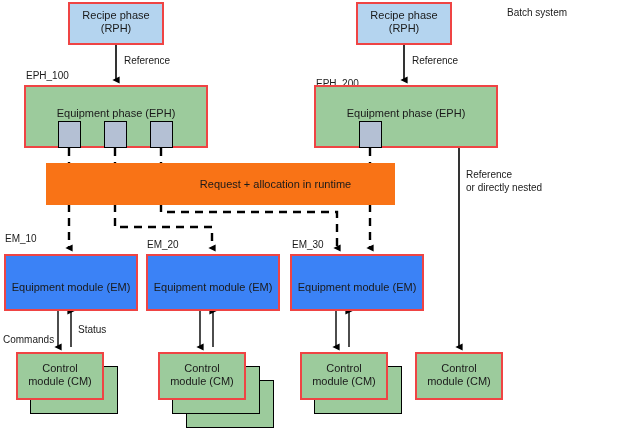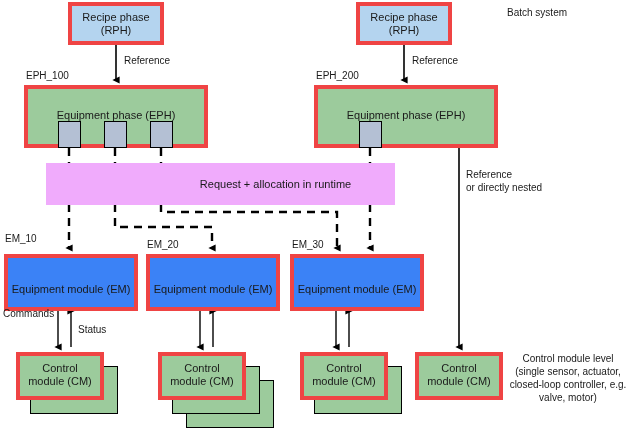--- a/index.html
+++ b/index.html
@@ -23,21 +23,21 @@
     position: absolute;
     left: 0;
     top: 0;
     width: 634px;
     height: 430px;
     pointer-events: none;
   }
   .box {
     position: absolute;
     box-sizing: border-box;
-    border: 4px solid #ef4444;
+    border: 2px solid #ef4444;
     display: flex;
     align-items: flex-start;
     justify-content: center;
     font-size: 11px;
     line-height: 13px;
     text-align: center;
   }
   .box.rph {
     background: #b4d4ef;
     padding-top: 5px;
@@ -64,21 +64,21 @@
   }
   .subport {
     position: absolute;
     box-sizing: border-box;
     border: 1px solid #000000;
     background: #b4c0d4;
   }
   .band {
     position: absolute;
     box-sizing: border-box;
-    background: #f0abfc;
+    background: #f97316;
     border: none;
     font-size: 11px;
     line-height: 13px;
     color: #1a1a1a;
     display: flex;
     align-items: center;
     justify-content: center;
   }
   .lbl {
     position: absolute;
@@ -140,21 +140,21 @@
   <div class="box rph" style="left:356px; top:2px; width:96px; height:43px;">
     <span>Recipe phase (RPH)</span>
   </div>
 
   <div class="lbl left" style="left:124px; top:54px;">Reference</div>
 
   <div class="lbl left" style="left:412px; top:54px;">Reference</div>
 
   <div class="lbl left" style="left:26px; top:69px;">EPH_100</div>
 
-  <div class="lbl left" style="left:316px; top:69px;">EPH_200</div>
+  <div class="lbl left" style="left:316px; top:77px;">EPH_200</div>
 
   <div class="box eph" style="left:24px; top:85px; width:184px; height:63px;">
     <span>Equipment phase (EPH)</span>
   </div>
   <div class="subport" style="left:58px; top:121px; width:23px; height:27px;"></div>
   <div class="subport" style="left:104px; top:121px; width:23px; height:27px;"></div>
   <div class="subport" style="left:150px; top:121px; width:23px; height:27px;"></div>
 
   <div class="box eph" style="left:314px; top:85px; width:184px; height:63px;">
     <span>Equipment phase (EPH)</span>
@@ -176,21 +176,21 @@
   <div class="box em" style="left:4px; top:254px; width:134px; height:57px;">
     <span>Equipment module (EM)</span>
   </div>
   <div class="box em" style="left:146px; top:254px; width:134px; height:57px;">
     <span>Equipment module (EM)</span>
   </div>
   <div class="box em" style="left:290px; top:254px; width:134px; height:57px;">
     <span>Equipment module (EM)</span>
   </div>
 
-  <div class="lbl left" style="left:3px; top:307px;">Commands</div>
+  <div class="lbl left" style="left:3px; top:333px;">Commands</div>
   <div class="lbl left" style="left:78px; top:323px;">Status</div>
 
   <div class="box cm-back" style="left:30px; top:366px; width:88px; height:48px; border:1px solid #000;"></div>
   <div class="box cm" style="left:16px; top:352px; width:88px; height:48px;">
     <span class="cm-text" style="white-space:pre-line;">Control
 module (CM)</span>
   </div>
 
   <div class="box cm-back" style="left:186px; top:380px; width:88px; height:48px; border:1px solid #000;"></div>
   <div class="box cm-back" style="left:172px; top:366px; width:88px; height:48px; border:1px solid #000;"></div>
@@ -207,18 +207,14 @@
 
   <div class="box cm" style="left:415px; top:352px; width:88px; height:48px;">
     <span class="cm-text" style="white-space:pre-line;">Control
 module (CM)</span>
   </div>
 
   <div class="lbl left" style="left:507px; top:6px;">Batch system</div>
 
 
 
-  <div class="lbl center" style="left:503px; top:352px; width:130px;"><span style="white-space:pre-line;">Control module level
-(single sensor, actuator,
-closed-loop controller, e.g.
-valve, motor)</span></div>
 
 </div>
 
 </body></html>

